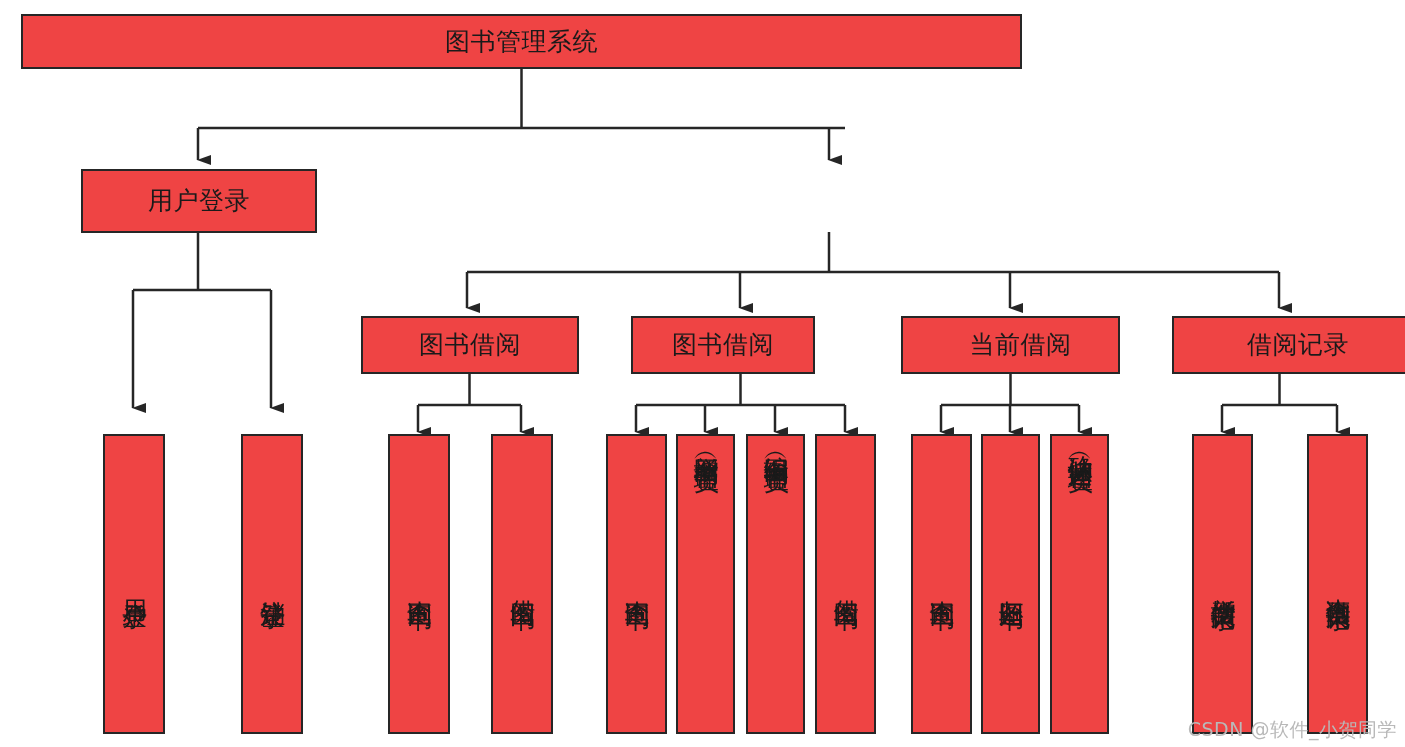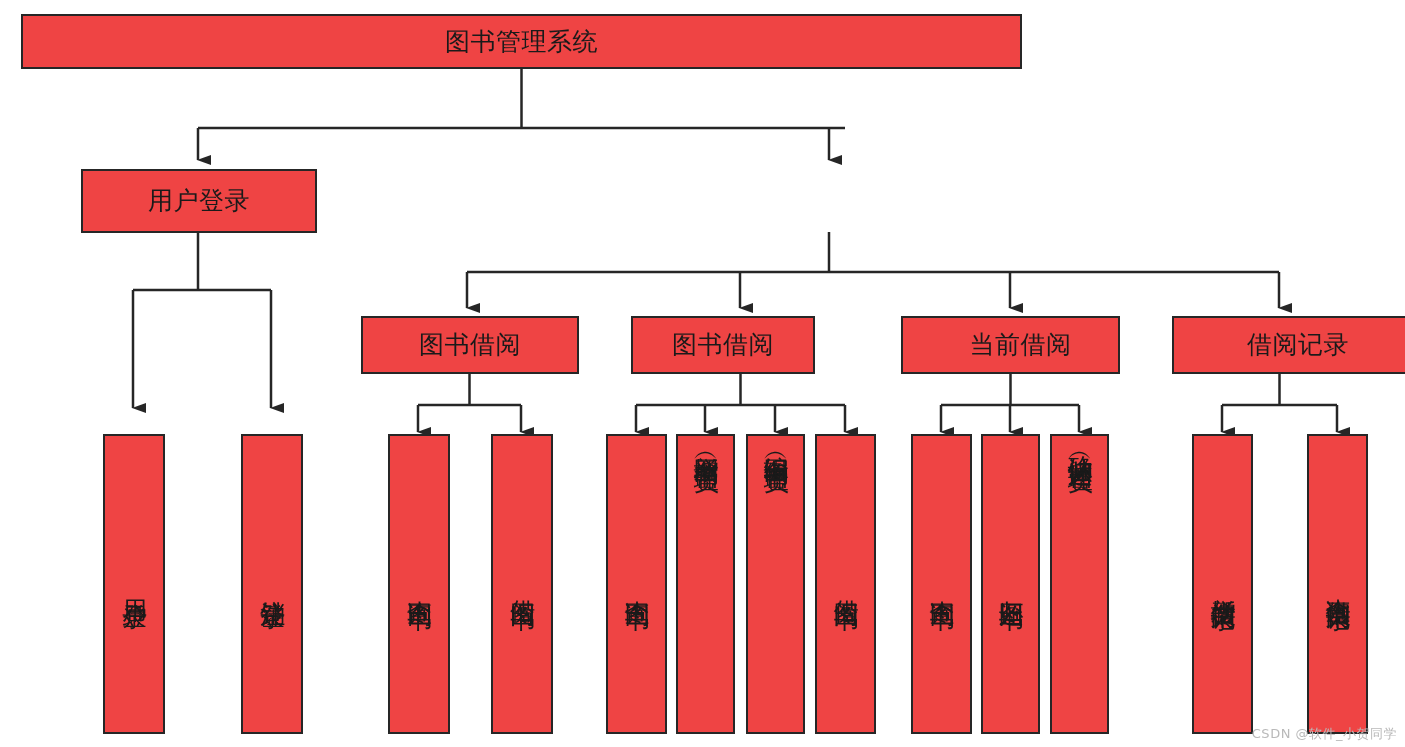--- a/index.html
+++ b/index.html
@@ -56,21 +56,21 @@
     justify-content:center;
     padding-top:0px;
   }
   .leaf.centered{
     align-items:center;
   }
   .watermark{
     position:absolute;
     right:8px;
     bottom:4px;
-    font-size:13px;
+    font-size:19px;
     color:#b9b9b9;
     letter-spacing:0.5px;
     white-space:nowrap;
     user-select:none;
   }
 </style>
 </head>
 <body>
 
 <div id="canvas">

